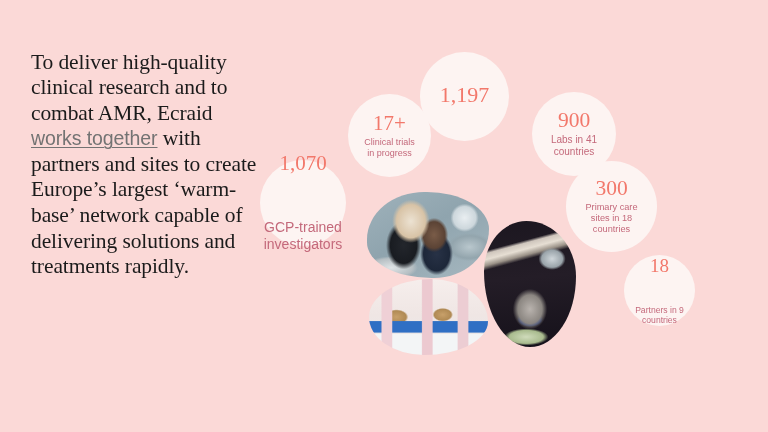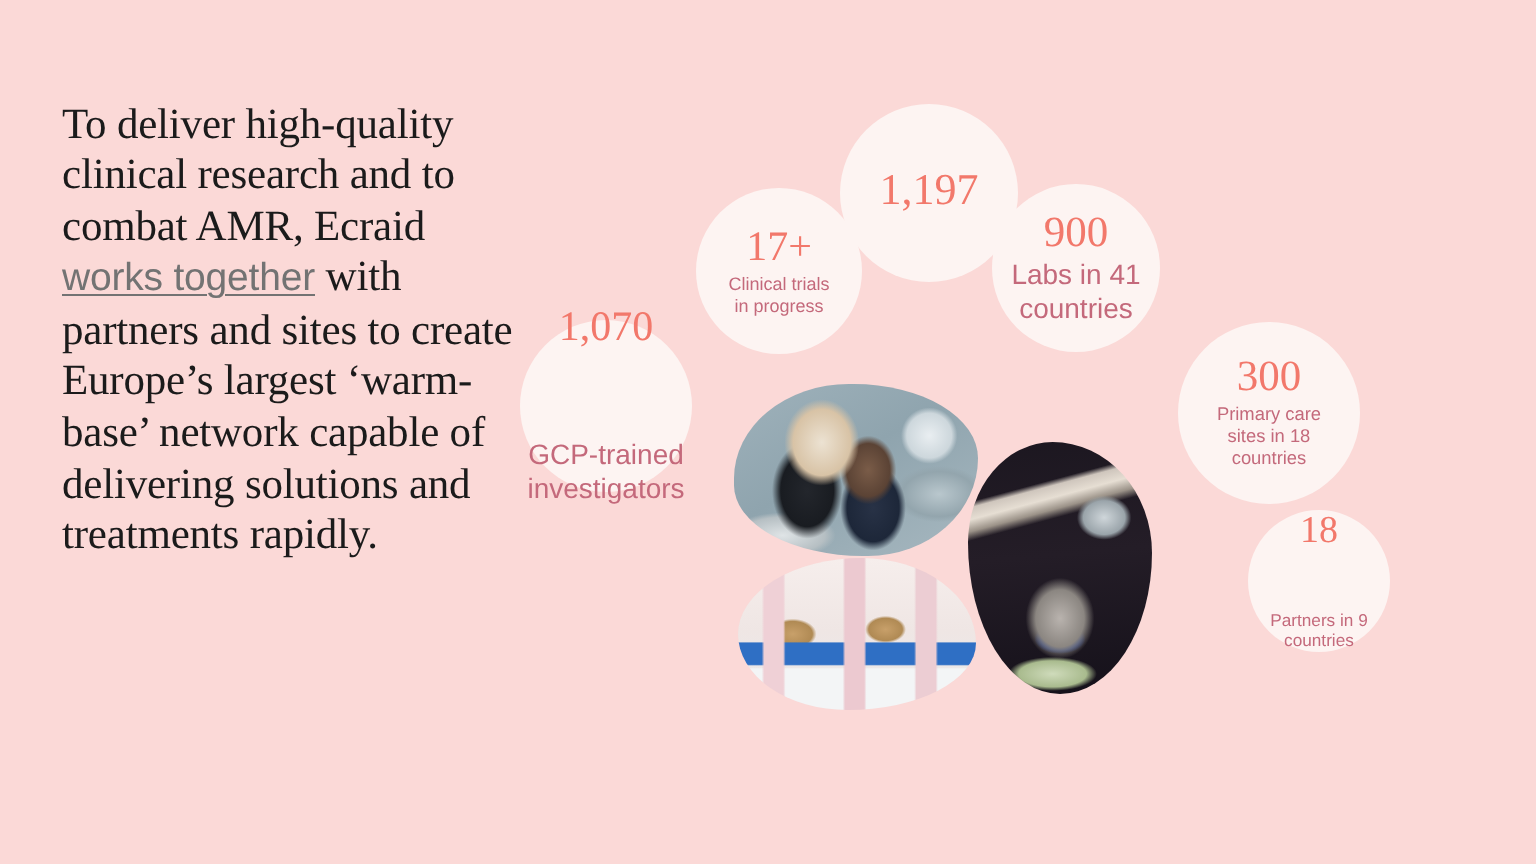--- a/index.html
+++ b/index.html
@@ -72,29 +72,29 @@
 
   
   #bubble-trials      { left: 348px; top: 94px;  width: 83px;  height: 83px; }
   #bubble-trials .num { font-size: 21px; margin-bottom: 3px; }
   #bubble-trials .lbl { font-size: 9px; }
 
   #bubble-hospital      { left: 420px; top: 52px;  width: 89px;  height: 89px; }
   #bubble-hospital .num { font-size: 22px; margin-bottom: 3px; }
   #bubble-hospital .lbl { font-size: 9.4px; }
 
-  #bubble-labs      { left: 496px; top: 92px;  width: 84px;  height: 84px; }
+  #bubble-labs      { left: 532px; top: 92px;  width: 84px;  height: 84px; }
   #bubble-labs .num { font-size: 21.5px; margin-bottom: 2px; }
-  #bubble-labs .lbl { font-size: 14px; }
+  #bubble-labs .lbl { font-size: 10px; }
 
   #bubble-investigators      { left: 260px; top: 160px; width: 86px;  height: 86px; }
   #bubble-investigators .num { font-size: 21px; margin-bottom: 4px; }
   #bubble-investigators .lbl { font-size: 14px; margin-top: 41px; }
 
-  #bubble-primary      { left: 589px; top: 161px; width: 91px;  height: 91px; }
+  #bubble-primary      { left: 566px; top: 161px; width: 91px;  height: 91px; }
   #bubble-primary .num { font-size: 21.5px; margin-bottom: 2px; }
   #bubble-primary .lbl { font-size: 9.2px; }
 
   #bubble-partners      { left: 624px; top: 255px; width: 71px;  height: 71px; }
   #bubble-partners .num { font-size: 19px; margin-bottom: 2px; }
   #bubble-partners .lbl { font-size: 8.6px; margin-top: 28px; }
 
   
   .photo {
     position: absolute;

